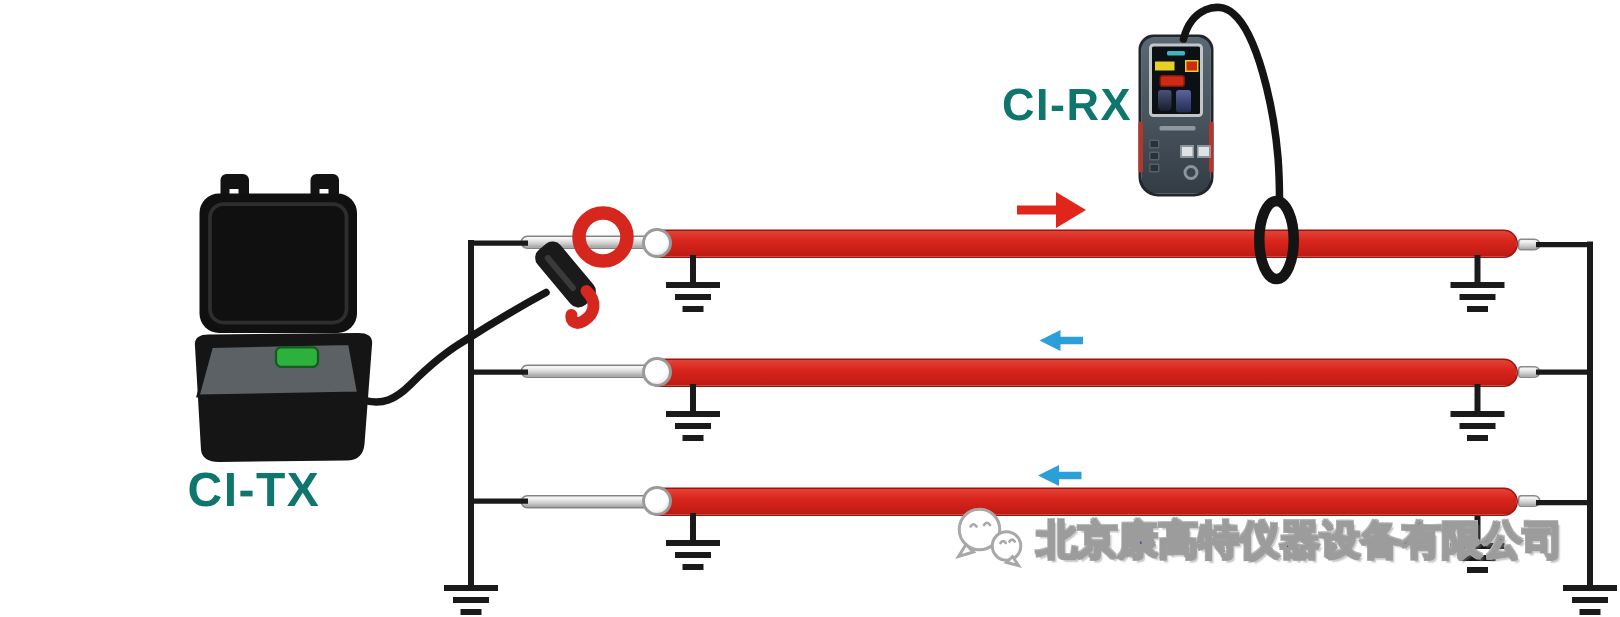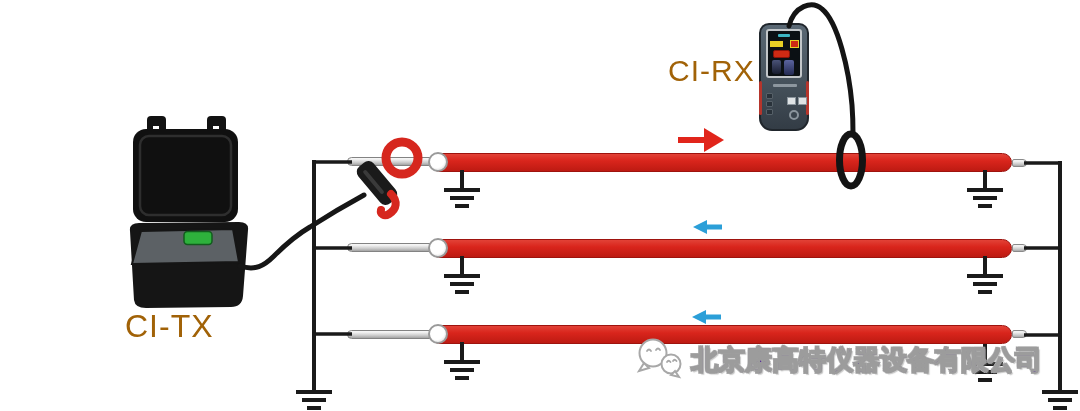--- a/index.html
+++ b/index.html
@@ -46,21 +46,21 @@
   .scr-rchip{position:absolute;right:2px;top:10px;width:7px;height:6px;background:#cf2a14;box-shadow:0 0 0 1px #e7cf25;}
   .scr-rpill{position:absolute;left:5px;top:19px;width:17px;height:8px;background:#cf2a14;border:1px solid #8c120a;border-radius:2px;box-sizing:border-box;}
   .scr-plug1{position:absolute;left:4px;top:29px;width:9px;height:14px;background:linear-gradient(180deg,#4a5378,#171c2e);border-radius:2px 2px 3px 3px;}
   .scr-plug2{position:absolute;left:16px;top:29px;width:10px;height:15px;background:linear-gradient(180deg,#5b64a0,#232a52);border-radius:2px;}
   .rx-namebar{position:absolute;left:12px;top:59px;width:24px;height:3px;background:#8d979f;border-radius:1px;}
   .rx-btn{position:absolute;left:5px;width:7px;height:6px;background:#29323a;border:1px solid #566068;border-radius:1px;box-sizing:border-box;}
   .rx-key{position:absolute;top:72px;width:9px;height:8px;background:#dfe3e5;border:1px solid #8a949c;box-sizing:border-box;}
   .rx-round{position:absolute;left:28px;top:85px;width:10px;height:10px;border:2px solid #8a949c;border-radius:50%;background:#3a444d;box-sizing:border-box;}
   
   .device-label{
-    position:absolute;color:#a16207;font-weight:normal;z-index:6;letter-spacing:1px;
+    position:absolute;color:#0f766e;font-weight:bold;z-index:6;letter-spacing:1px;
   }
   #tx-label{left:125px;top:308px;font-size:32px;}
   #rx-label{left:668px;top:54px;font-size:30px;}
   
   .watermark{
     position:absolute;left:633px;top:336px;z-index:9;display:flex;align-items:center;
   }
   .watermark-text{
     font-size:27px;font-weight:bold;color:#4c1d95;margin-left:6px;white-space:nowrap;
     -webkit-text-stroke:1.2px #9c9c9c;

